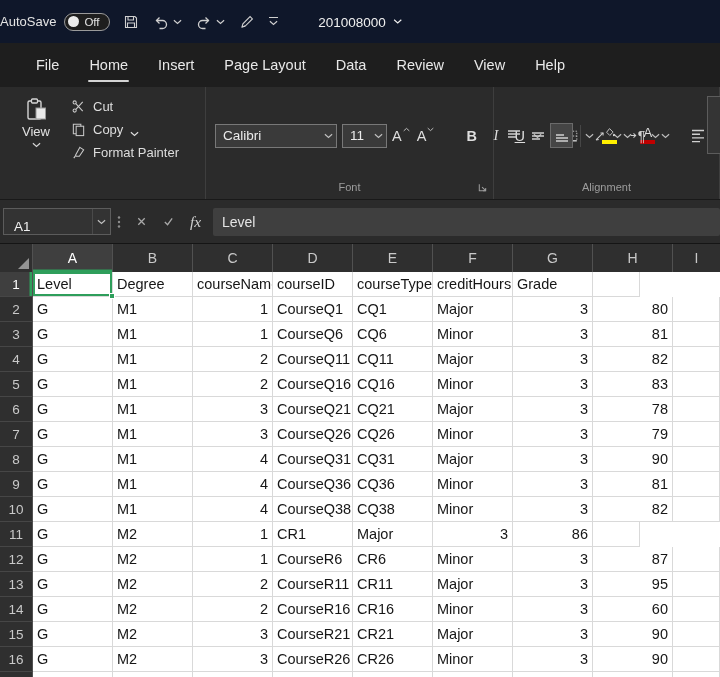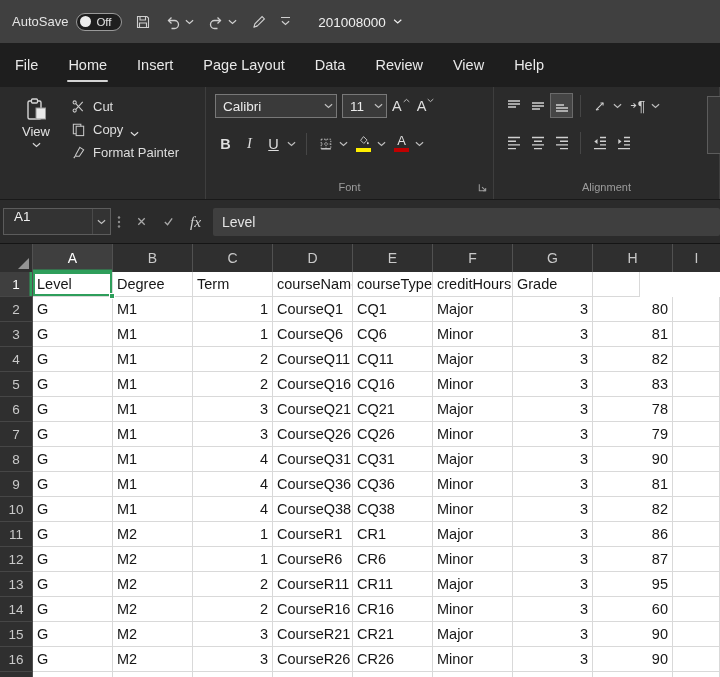--- a/index.html
+++ b/index.html
@@ -3,37 +3,37 @@
 <meta charset="utf-8">
 <style>
   *{box-sizing:border-box;margin:0;padding:0}
   html,body{width:720px;height:677px;overflow:hidden;background:#2b2b2b;
     font-family:"Liberation Sans",sans-serif}
   button{background:none;border:none;color:inherit;font:inherit;cursor:default;padding:0}
   svg{display:block}
   .app{position:relative;width:720px;height:677px;color:#d6d6d6}
 
   
-  .titlebar{height:43px;background:#404040;display:flex;position:relative;padding-left:12px}
+  .titlebar{height:43px;background:#0f172a;display:flex;position:relative;}
   .qat{display:flex;align-items:center;gap:12px}
   .as-label{font-size:13px;color:#e4e4e4}
   .as-toggle{display:flex;align-items:center;gap:5px;border:1px solid #9a9a9a;border-radius:10px;
     padding:2px 9px 2px 3px;background:#1e1e1e;margin-left:-4px}
   .knob{width:11px;height:11px;border-radius:50%;background:#ececec}
   .as-state{font-size:11.5px;color:#e4e4e4}
   .qbtn{display:flex;align-items:center;gap:4px;color:#cfcfcf;padding:4px 1px}
   .ic16{width:16px;height:16px}
   svg.chev{width:9px;height:6px}
   .qat-more{display:flex;flex-direction:column;align-items:center;gap:2px}
   .qat-more .bar{display:block;width:9px;height:1px;background:#cfcfcf}
   .doc-title{position:absolute;left:50%;top:50%;transform:translate(-50%,-50%);
     display:flex;align-items:center;gap:7px;font-size:13.5px;color:#efefef}
 
   
-  .tabsrow{height:44px;background:#1e1e1e;display:flex;align-items:stretch;padding-left:0}
+  .tabsrow{height:44px;background:#1e1e1e;display:flex;align-items:stretch;padding-left:21px}
   .tablist{display:flex}
   .rtab{display:flex;align-items:center;padding:0 15px;font-size:14.5px;color:#e8e8e8;position:relative}
   .rtab.sel::after{content:"";position:absolute;left:14px;right:14px;bottom:5px;height:2.5px;
     background:#d4d4d4;border-radius:1px}
 
   
   .ribbon{height:113px;background:#2b2b2b;display:flex;position:relative;overflow:hidden;
     border-bottom:1px solid #191919}
   .rgroup{display:flex;flex-direction:column;border-right:1px solid #3e3e3e}
   .rg-content{flex:1;display:flex;padding:7px 6px 0 9px}
@@ -45,21 +45,21 @@
   .g-font{width:288px}
   .g-align{flex:1;min-width:0}
 
   .paste-btn{width:54px;display:flex;flex-direction:column;align-items:center;gap:3px;padding-top:3px}
   .ic24{width:24px;height:24px;color:#d5d5d5}
   .pb-label{font-size:13px;color:#e2e2e2}
   .clip-col{display:flex;flex-direction:column;gap:8px;padding-top:5px;margin-left:8px}
   .small-cmd{display:flex;align-items:flex-end;gap:7px;font-size:13px;color:#dedede}
   .ic15{width:15px;height:15px;color:#c9c9c9}
 
-  .fcol{flex-direction:column;gap:14px}
+  .fcol{flex-direction:row;gap:25px}
   .frow{display:flex;align-items:center;gap:3px}
   .combo{display:flex;align-items:center;justify-content:space-between;height:24px;background:#3a3a3a;
     border:1px solid #787878;font-size:13.5px;color:#ebebeb;padding-left:7px}
   .fname{width:122px}
   .fsize{width:45px;margin-left:2px}
   .combo-chev{width:16px;display:flex;justify-content:center;color:#c0c0c0}
   .tbtn{min-width:21px;height:23px;display:flex;align-items:center;justify-content:center;
     color:#dedede;font-size:14.5px;padding:0 2px;position:relative}
   .tbtn.b{font-weight:700}
   .tbtn.it{font-style:italic;font-family:"Liberation Serif",serif}
@@ -77,21 +77,21 @@
   .icA{width:16px;height:14px;color:#d0d0d0}
   .para{font-size:14px;color:#d0d0d0}
   .dir-arrow{width:7px;height:7px;margin-right:1px;color:#d0d0d0}
   .sliver{position:absolute;right:0;top:9px;width:13px;height:58px;border:1px solid #5c5c5c;
     border-right:none;background:#343434}
 
   
   .fbar{height:44px;background:#2b2b2b;display:flex;align-items:center;padding-left:3px;
     border-bottom:1px solid #151515}
   .namebox{width:108px;height:27px;background:#333;border:1px solid #5c5c5c;display:flex;
-    align-items:flex-start;font-size:13.5px;color:#f0f0f0;padding-left:10px;position:relative}
+    align-items:flex-end;font-size:13.5px;color:#f0f0f0;padding-left:10px;position:relative}
   .namebox .nb-chev{position:absolute;right:0;top:0;bottom:0;width:18px;border-left:1px solid #4a4a4a;
     display:flex;align-items:center;justify-content:center;color:#c0c0c0}
   .dots{width:16px;display:flex;justify-content:center;color:#8d8d8d}
   .fb-btns{display:flex;align-items:center;gap:2px;padding:0 5px 0 2px}
   .fb-btns button{width:25px;height:26px;display:flex;align-items:center;justify-content:center;color:#aaa}
   .icx{width:11px;height:11px}
   .fx{font-family:"Liberation Serif",serif;font-style:italic;font-size:15.5px;color:#cfcfcf}
   .fb-input{flex:1;height:28px;background:#3f3f3f;display:flex;align-items:center;padding-left:9px;
     font-size:14px;color:#e4e4e4;border-radius:2px}
 
@@ -531,22 +531,22 @@
         <div class="gcol">F</div>
         <div class="gcol">G</div>
         <div class="gcol">H</div>
         <div class="gcol last">I</div>
       </div>
     <div class="gbody">
         <div class="grow">
           <div class="rnum sel">1</div>
           <div class="gcell sel">Level<span class="fill-handle"></span></div>
           <div class="gcell">Degree</div>
-          <div class="gcell">Term</div>
           <div class="gcell">courseName</div>
+          <div class="gcell">courseID</div>
           <div class="gcell">courseType</div>
           <div class="gcell">creditHours</div>
           <div class="gcell">Grade</div>
           <div class="gcell last"></div>
         </div>
         <div class="grow">
           <div class="rnum">2</div>
           <div class="gcell">G</div>
           <div class="gcell">M1</div>
           <div class="gcell num">1</div>
@@ -651,21 +651,20 @@
           <div class="gcell">Minor</div>
           <div class="gcell num">3</div>
           <div class="gcell num">82</div>
           <div class="gcell last"></div>
         </div>
         <div class="grow">
           <div class="rnum">11</div>
           <div class="gcell">G</div>
           <div class="gcell">M2</div>
           <div class="gcell num">1</div>
-          <div class="gcell">CourseR1</div>
           <div class="gcell">CR1</div>
           <div class="gcell">Major</div>
           <div class="gcell num">3</div>
           <div class="gcell num">86</div>
           <div class="gcell last"></div>
         </div>
         <div class="grow">
           <div class="rnum">12</div>
           <div class="gcell">G</div>
           <div class="gcell">M2</div>

